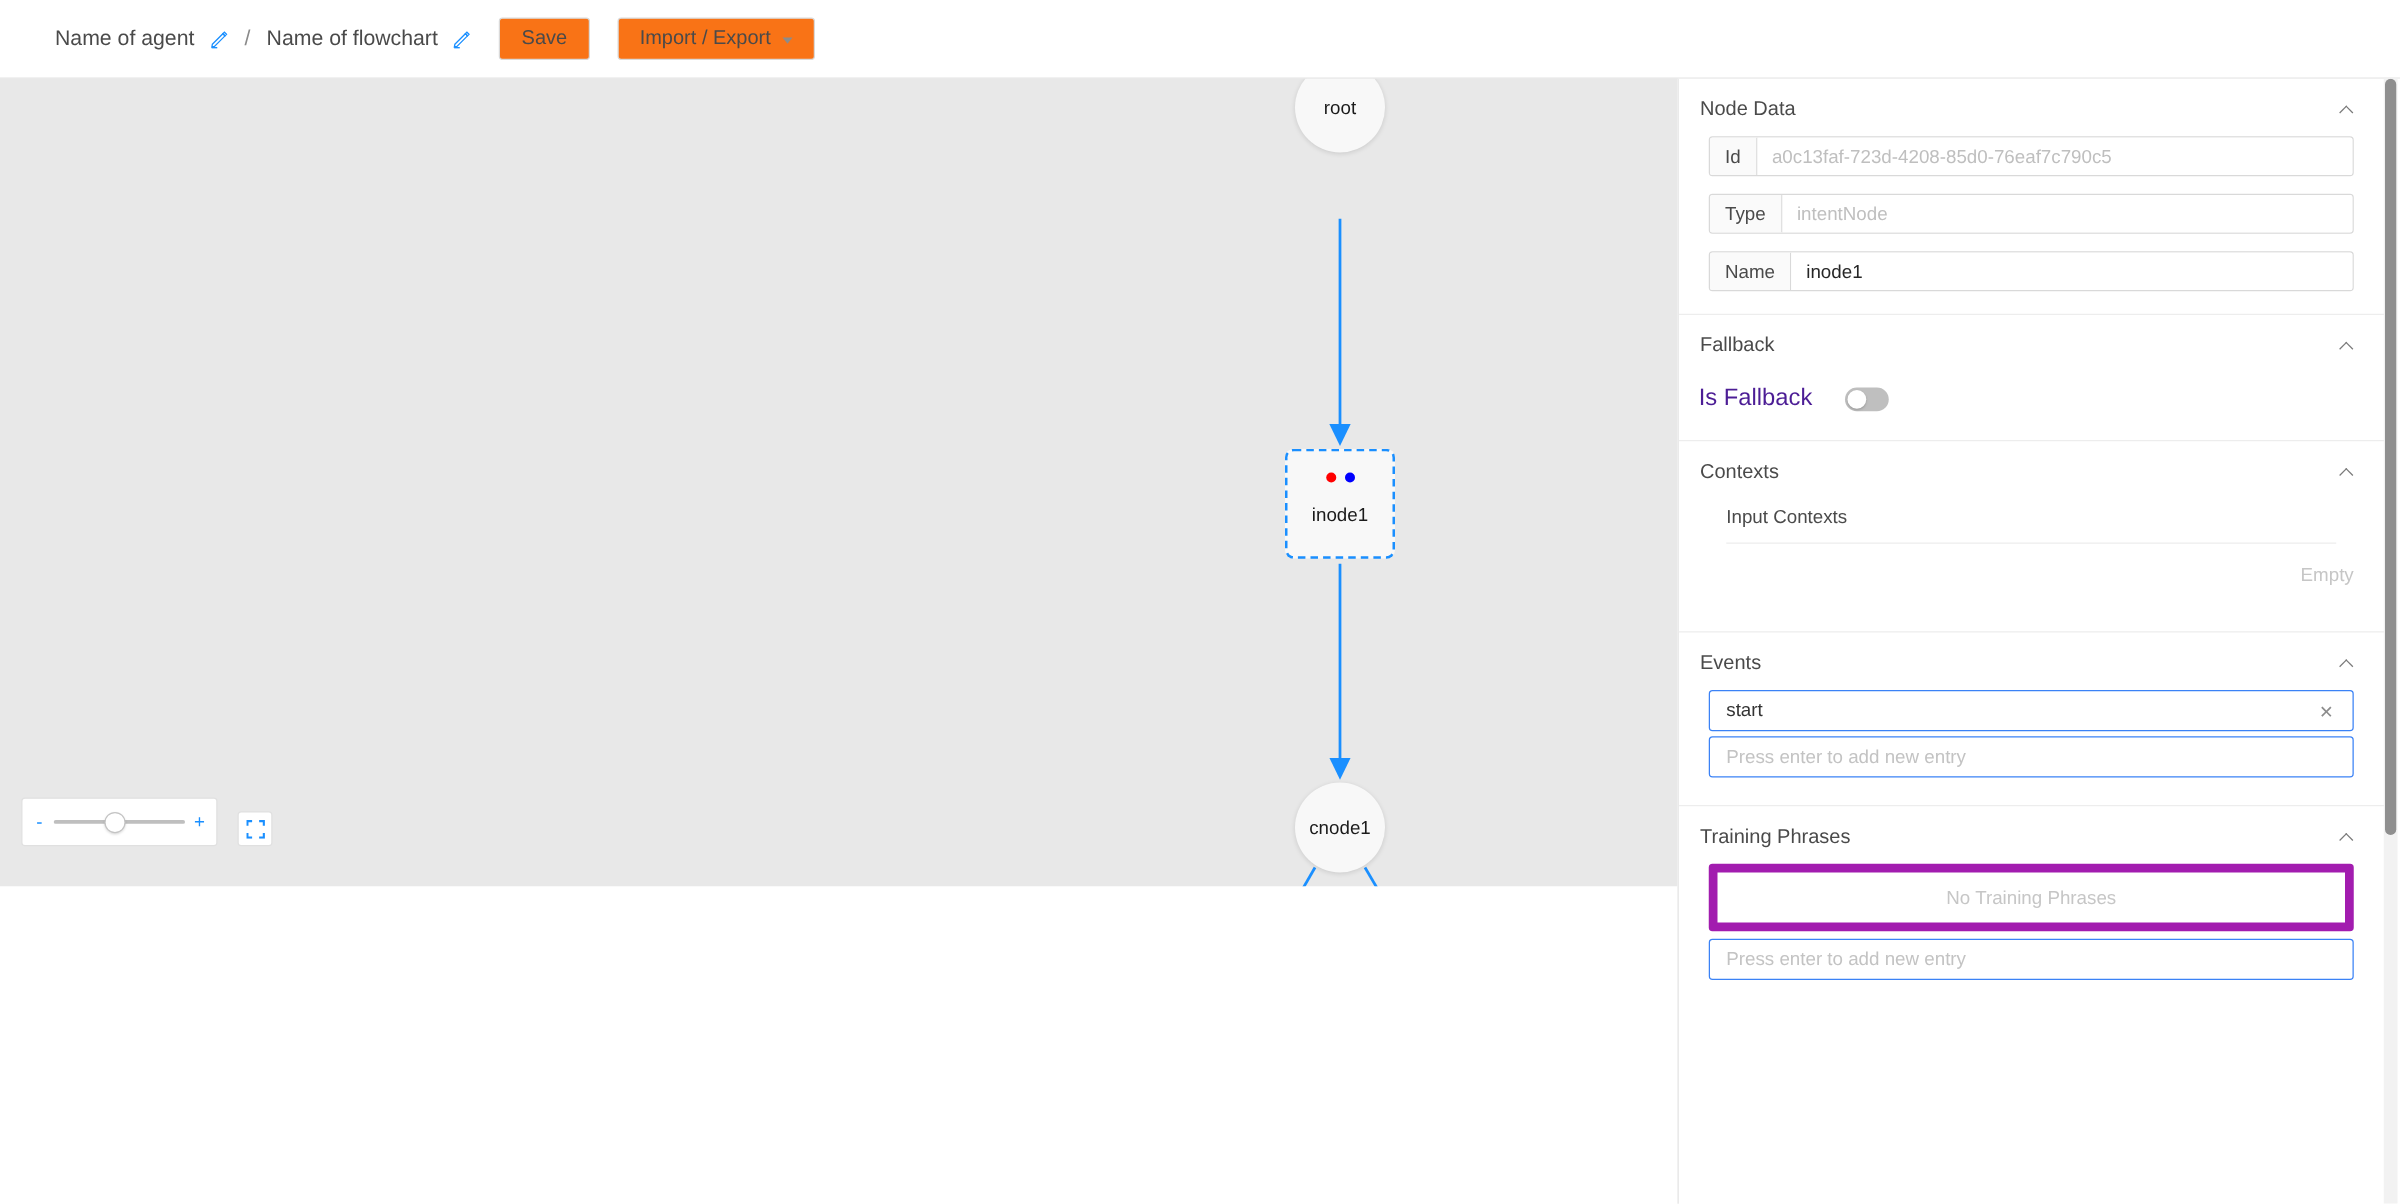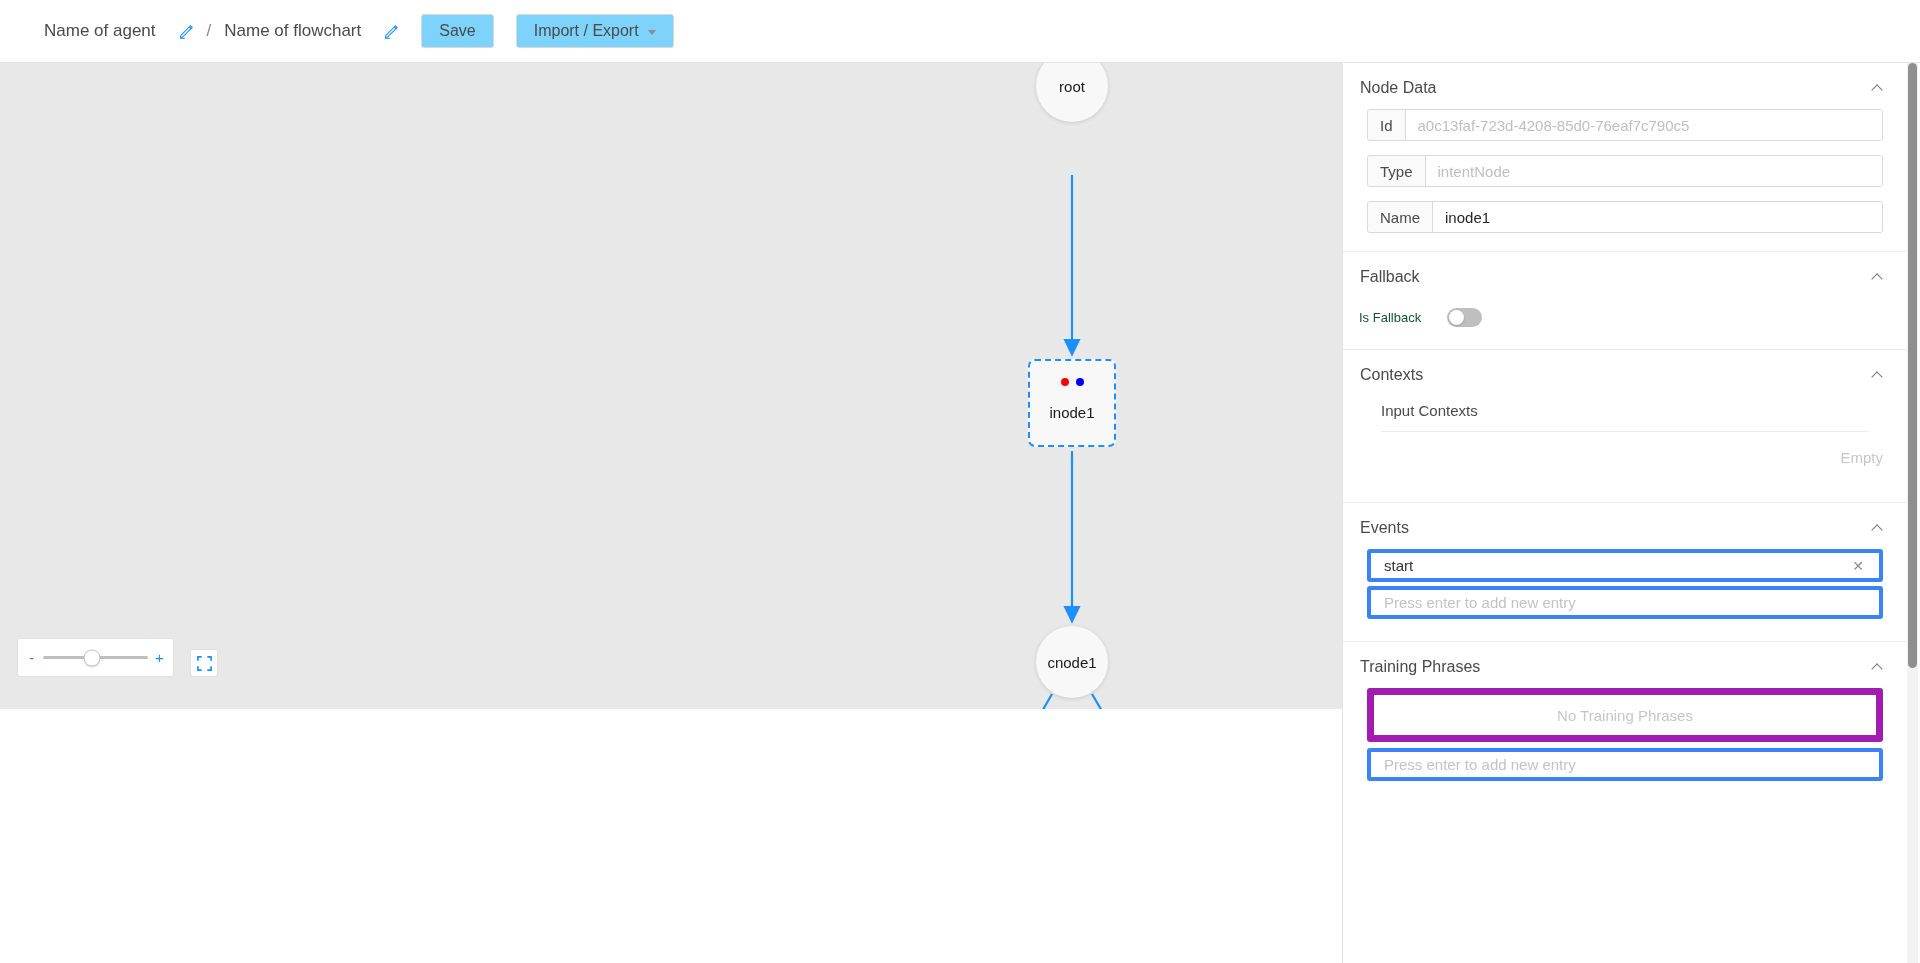--- a/index.html
+++ b/index.html
@@ -17,34 +17,34 @@
   .toolbar {
     position: absolute; left: 0; top: 0;
     width: 1920px; height: 63px;
     background: #ffffff;
     border-bottom: 1px solid #e4e4e4;
     display: flex; align-items: center;
     padding-left: 44px;
     gap: 0;
   }
   .crumb {
-    display: inline-flex; align-items: center; gap: 23px;
+    display: inline-flex; align-items: center; gap: 12px;
     font-size: 17px; color: #4a4a4a; white-space: nowrap;
   }
   .crumb-sep {
     margin: 0 13px; font-size: 17px; color: #8a8a8a;
   }
   .pencil-icon {
     display: inline-block; width: 15px; height: 15px;
     cursor: pointer; line-height: 0;
   }
   .btn {
     height: 34px;
     border: 1px solid #d9d9d9;
-    background: #7dd3fc;
+    background: #f97316;
     border-radius: 3px;
     font-family: "Liberation Sans", sans-serif;
     font-size: 16px;
     color: #4a4a4a;
     padding: 0 17px;
     display: inline-flex; align-items: center; justify-content: center;
     cursor: pointer;
   }
   #save-btn { margin-left: 22px; }
   #import-export-btn { margin-left: 22px; gap: 9px; }
@@ -193,21 +193,21 @@
     color: #262626;
     background: #ffffff;
     overflow: hidden; white-space: nowrap;
   }
   .igroup .field.disabled { color: #bfbfbf; background: #ffffff; }
 
   .toggle-row {
     display: flex; align-items: center; gap: 26px;
     padding: 10px 0 22px 16px;
   }
-  .toggle-label { font-size: 13px; color: #14532d; }
+  .toggle-label { font-size: 19px; color: #4c1d95; }
   .switch {
     width: 35px; height: 19px;
     border-radius: 11px;
     background: #bfbfbf;
     position: relative;
     cursor: pointer;
   }
   .switch .knob {
     position: absolute; top: 2px; left: 2px;
     width: 15px; height: 15px;
@@ -222,21 +222,21 @@
     text-align: right; font-size: 15px; color: #c6c6c6;
     padding: 17px 0 22px 0;
   }
   .ctx-item {
     font-size: 15px; color: #333333;
     padding: 16px 0 16px 28px;
   }
 
   .entry {
     height: 33px;
-    border: 4px solid #3b82f6;
+    border: 1px solid #3b82f6;
     border-radius: 3px;
     display: flex; align-items: center;
     padding: 0 13px;
     margin-bottom: 4px;
     font-size: 15px; color: #333333;
     background: #ffffff;
     justify-content: space-between;
   }
   .entry.placeholder { color: #c3c3c3; }
   .entry-x {

